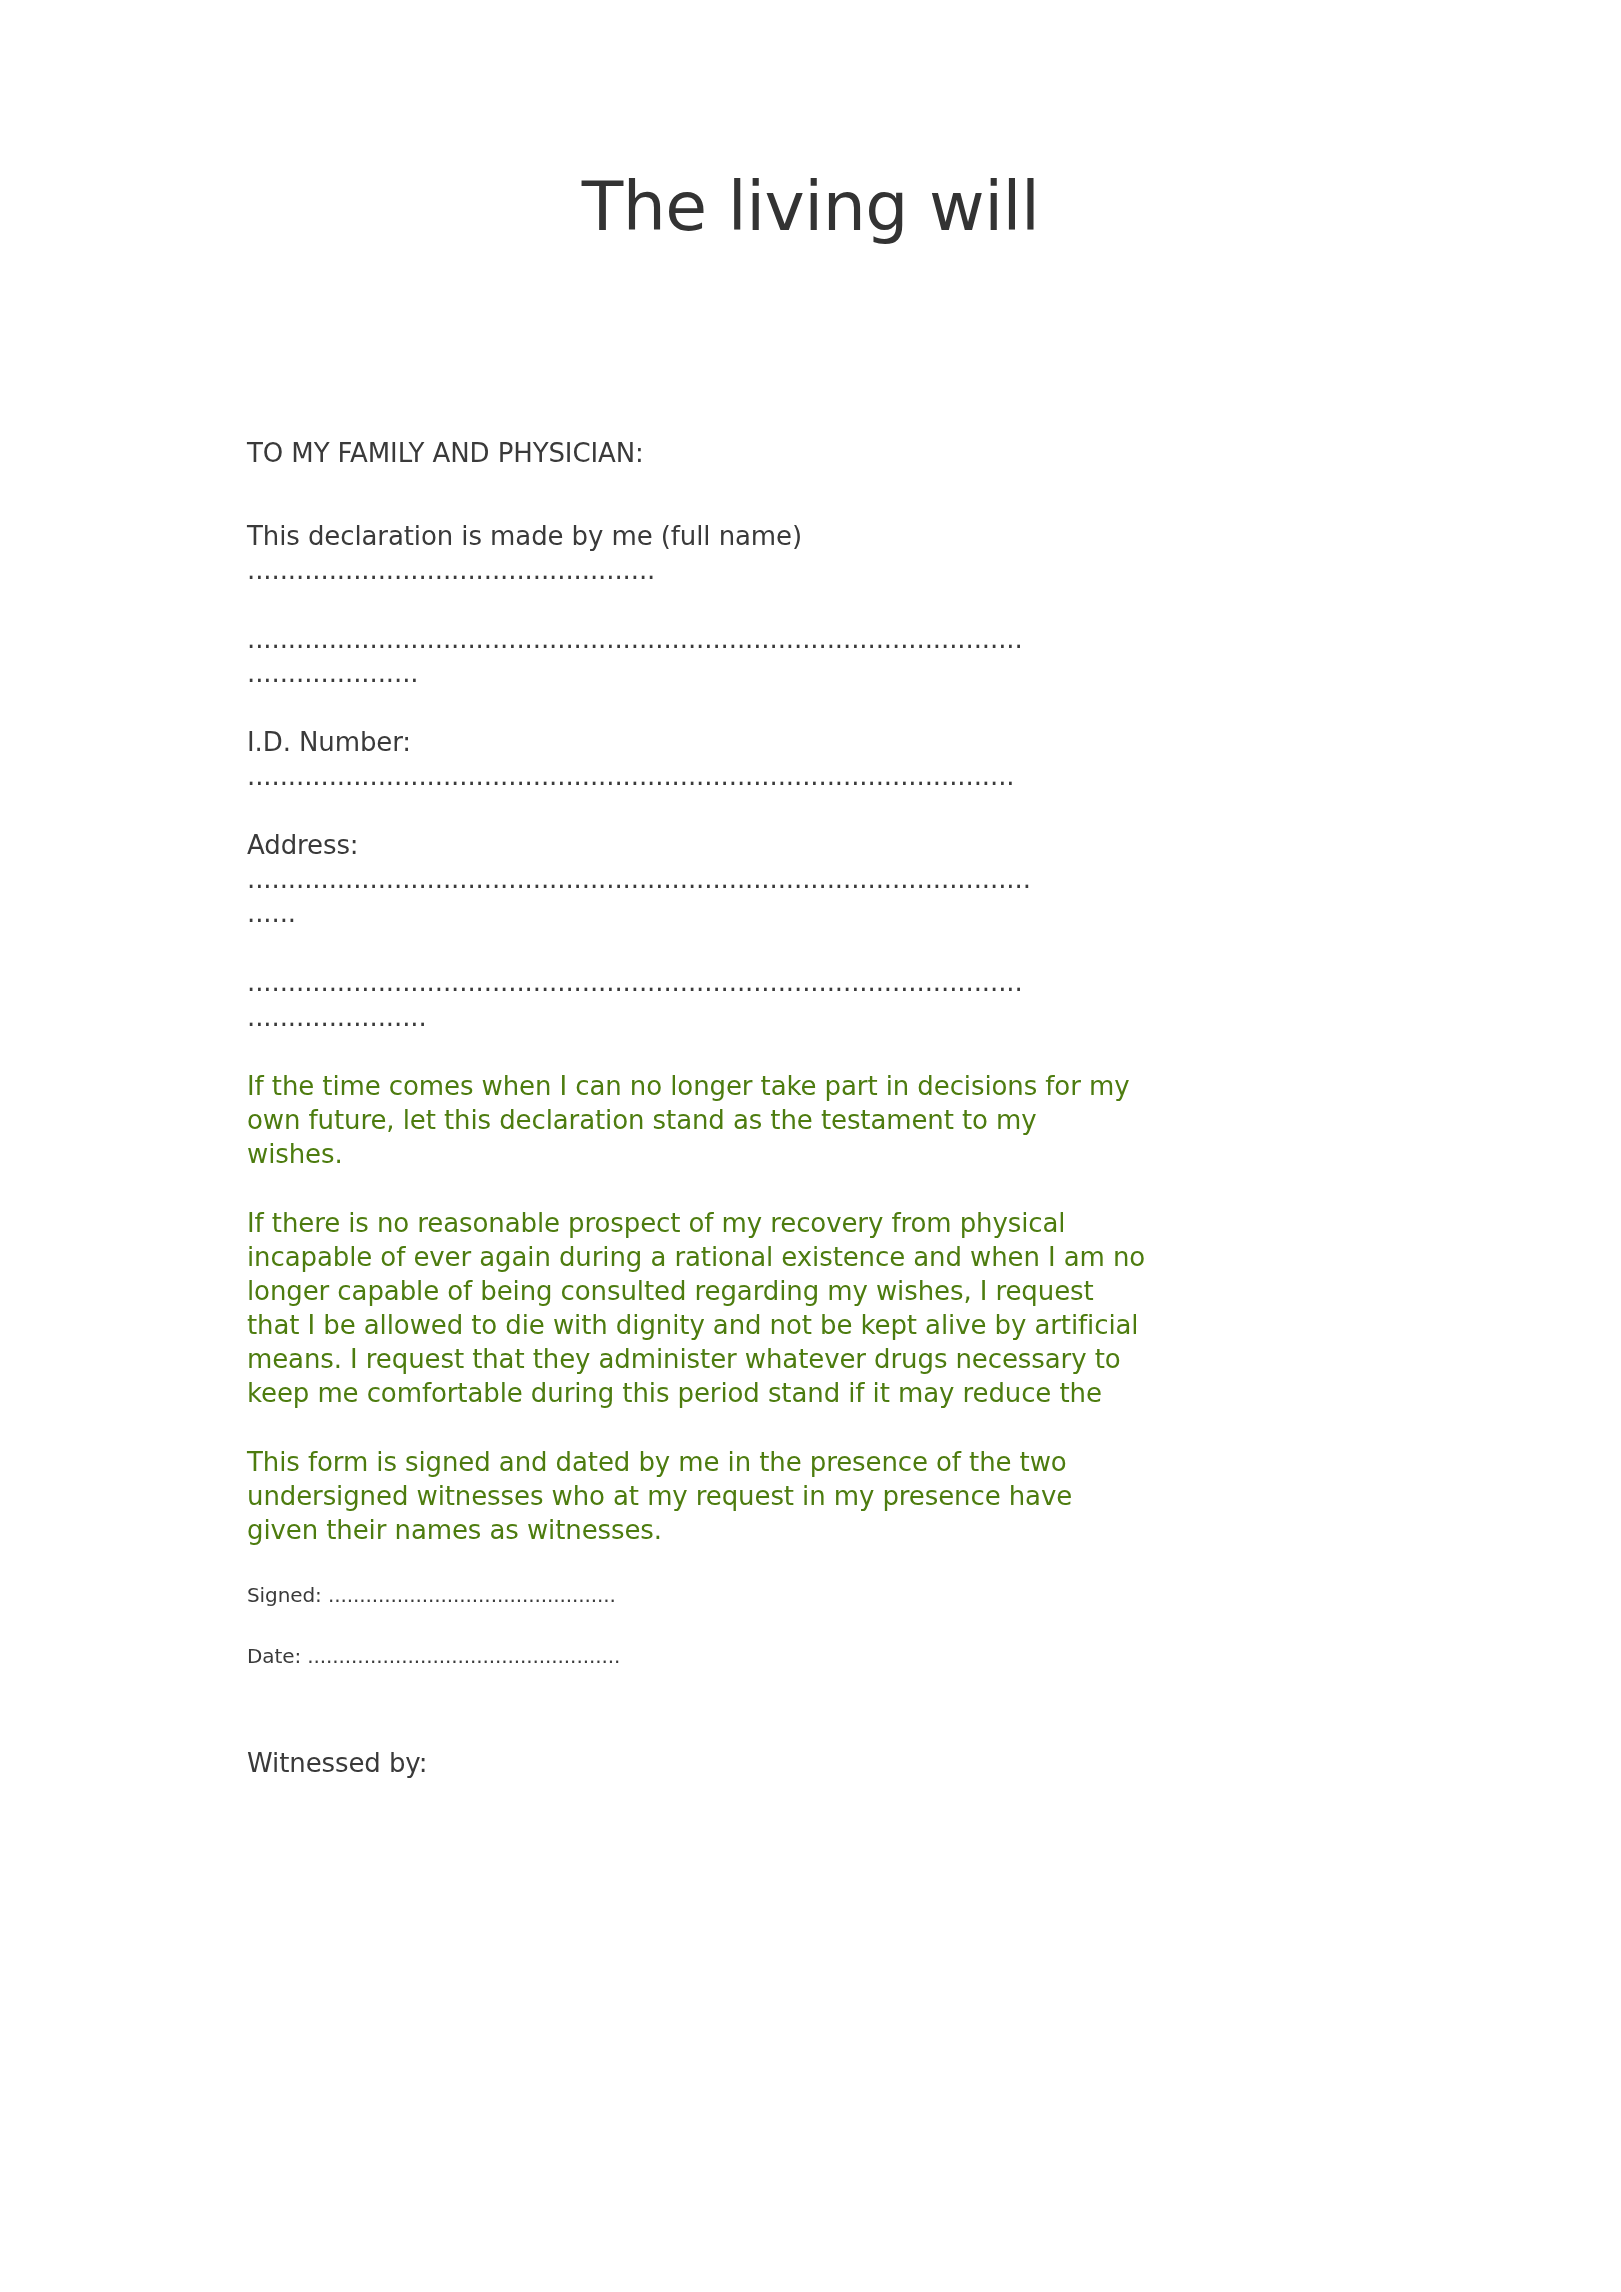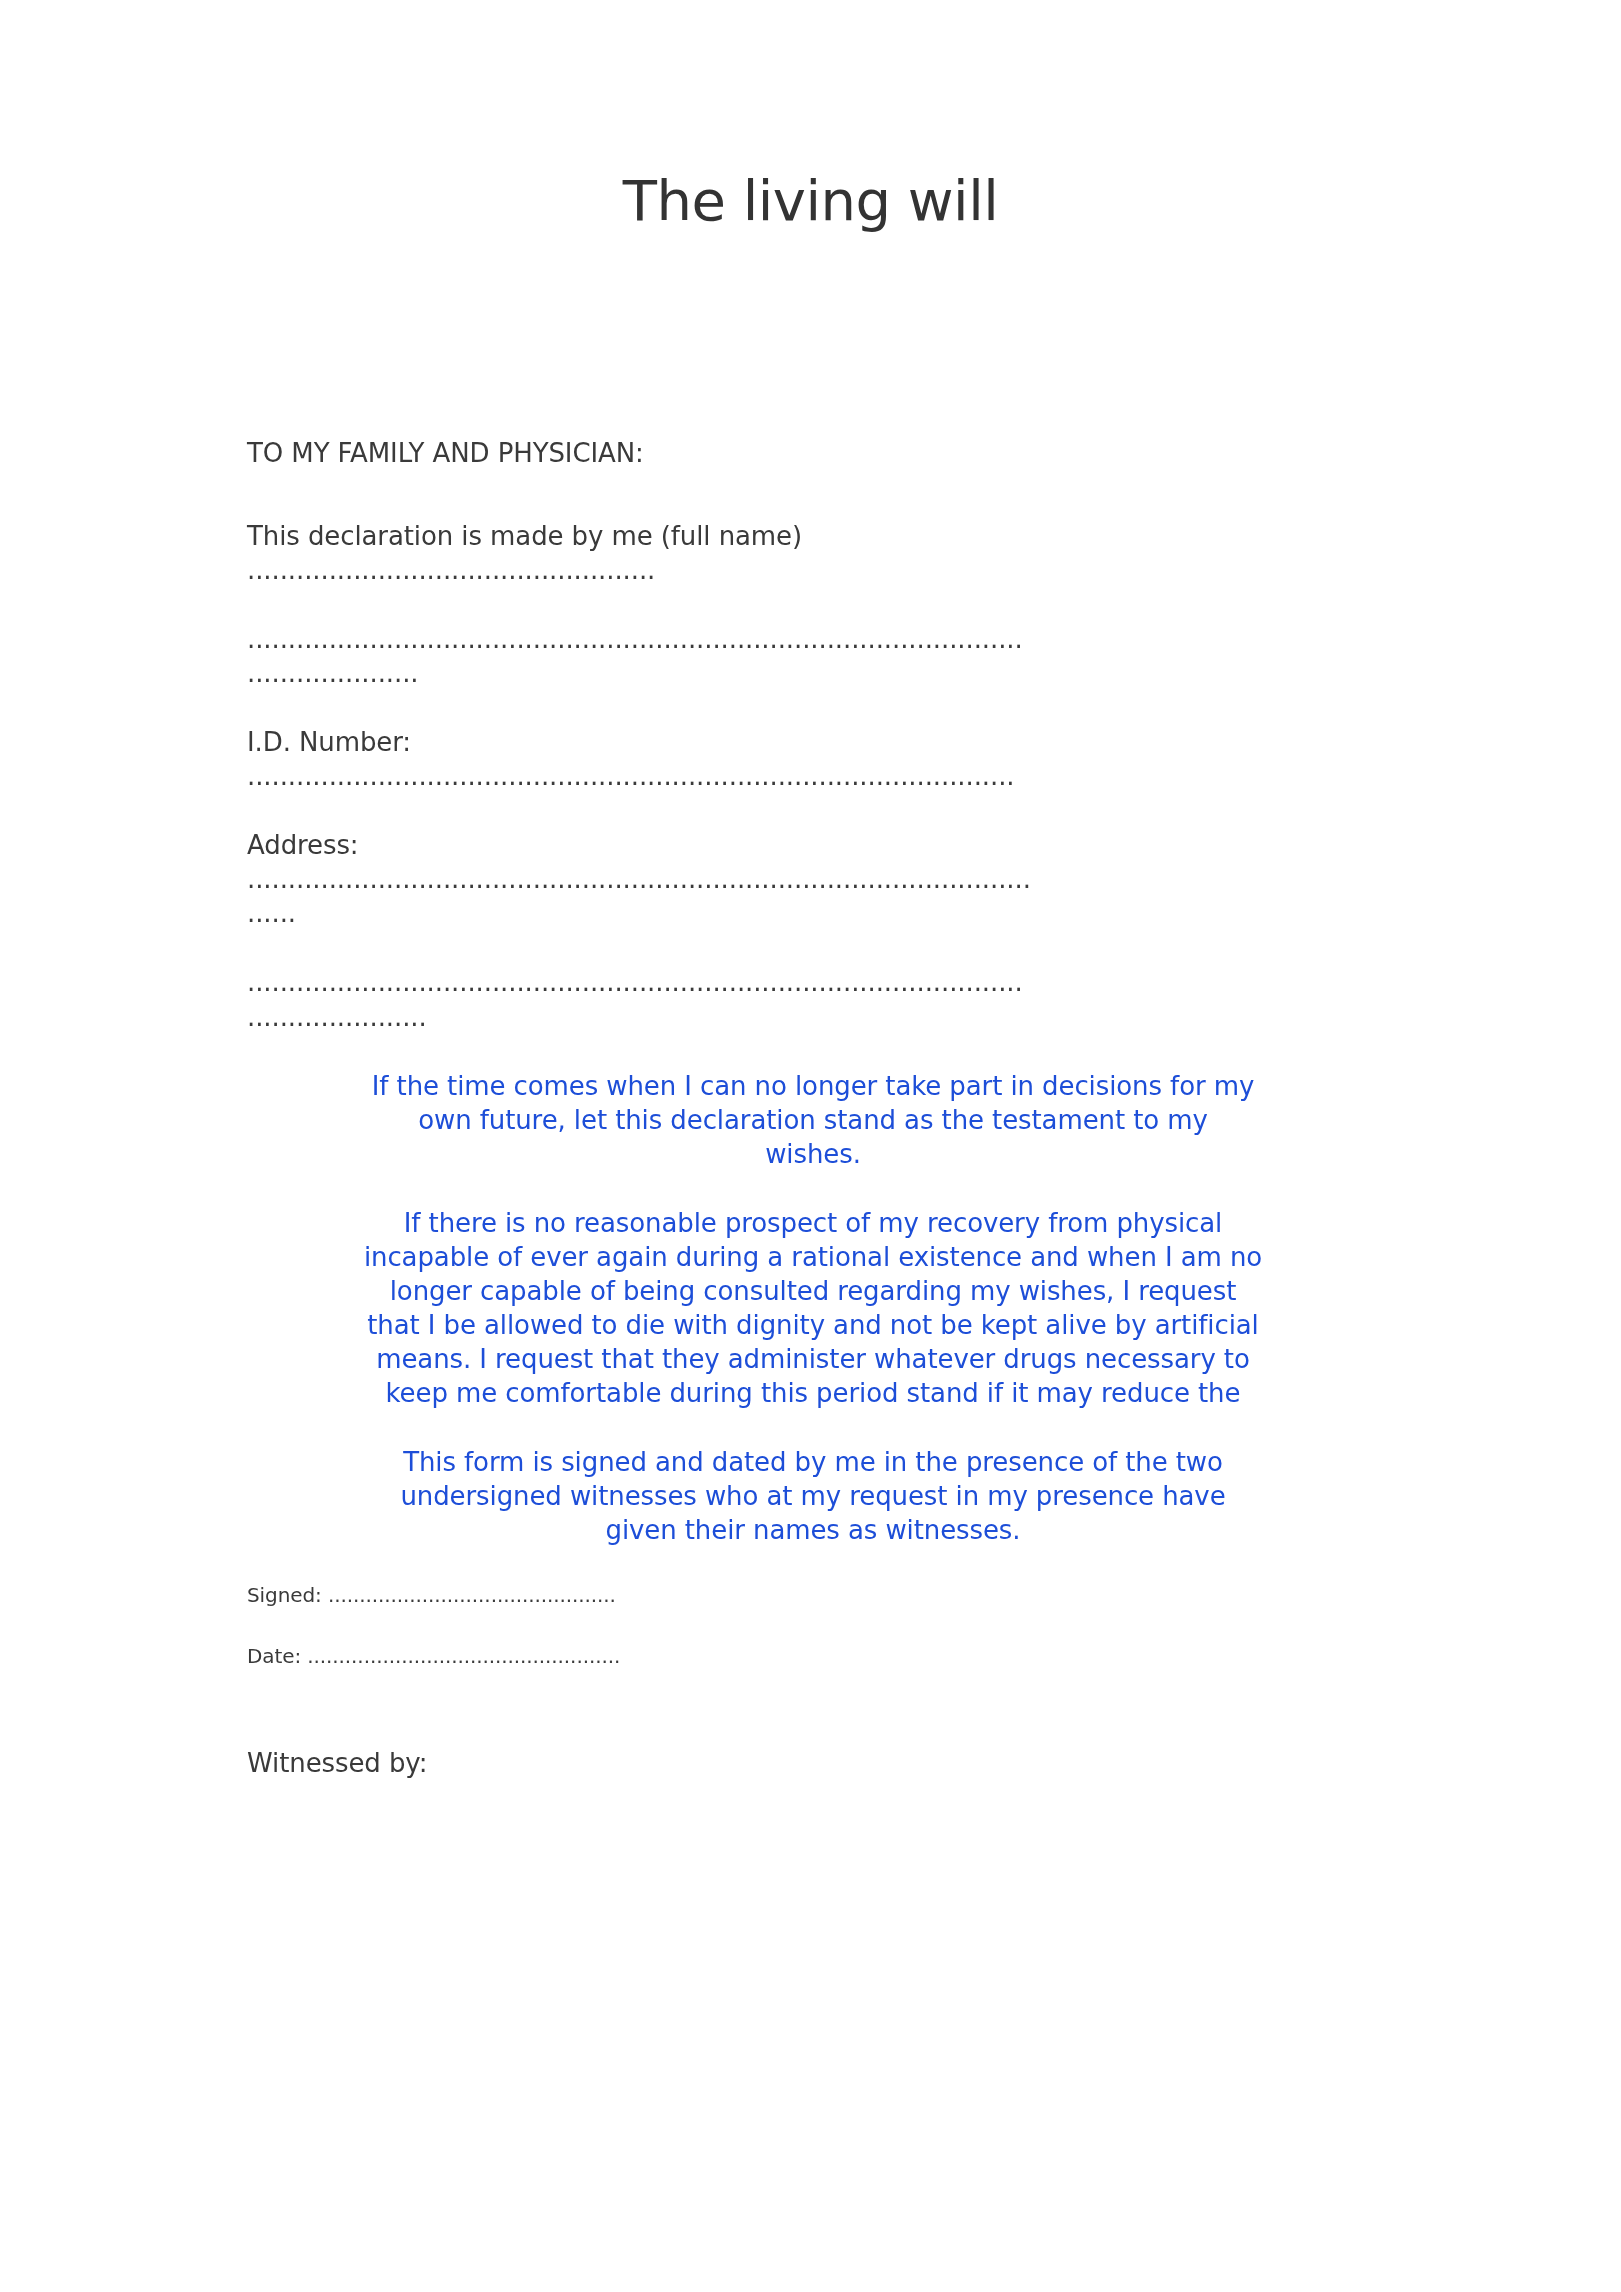--- a/index.html
+++ b/index.html
@@ -17,21 +17,21 @@
     background: #ffffff;
     overflow: hidden;
     box-sizing: border-box;
   }
   .doc-title {
     position: absolute;
     top: 173px;
     left: 0;
     width: 1621px;
     text-align: center;
-    font-size: 56px;
+    font-size: 68px;
     font-weight: 400;
     color: #333333;
     letter-spacing: -0.5px;
     line-height: 1.0;
   }
   .content {
     position: absolute;
     top: 416px;
     left: 247px;
     width: 1132px;
@@ -55,25 +55,24 @@
     overflow: hidden;
   }
   .inline-label {
     color: #3a3a3a;
     font-size: 20px;
     line-height: 1.31;
     letter-spacing: -0.1px;
     white-space: nowrap;
   }
   .para {
-    color: #1d4ed8;
+    color: #4d7c0f;
     font-size: 26px;
     line-height: 1.31;
     letter-spacing: -0.1px;
-    text-align: center;
   }
   .para .ln { display: block; }
 </style>
 </head>
 <body>
 
 <div class="page">
 
   <div class="doc-title">The living will</div>
 

